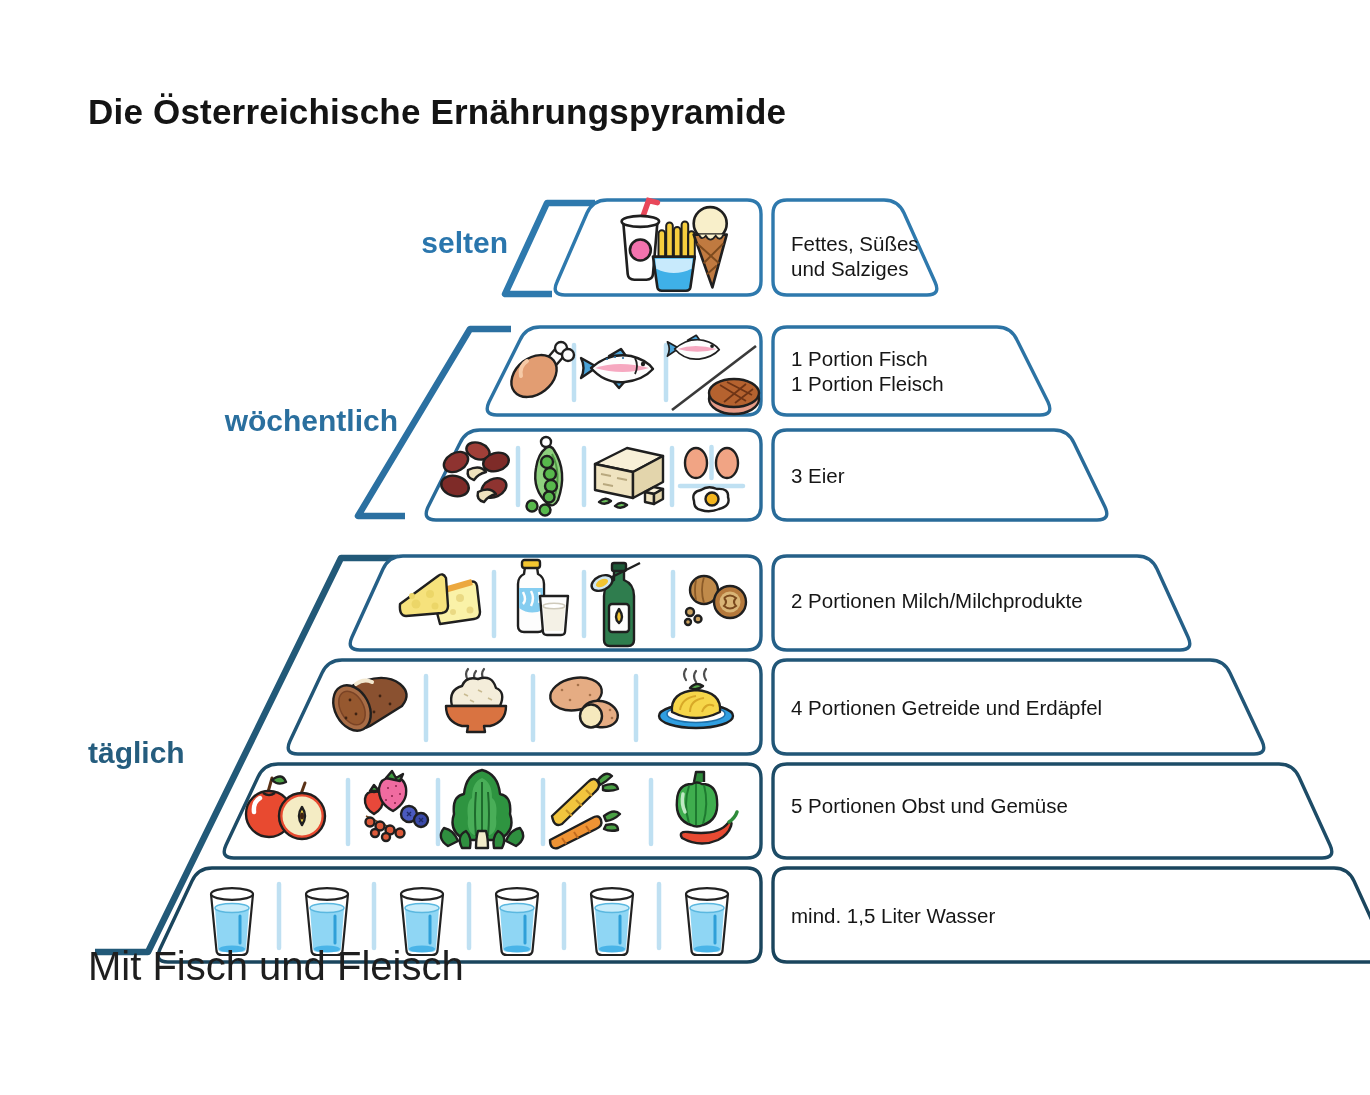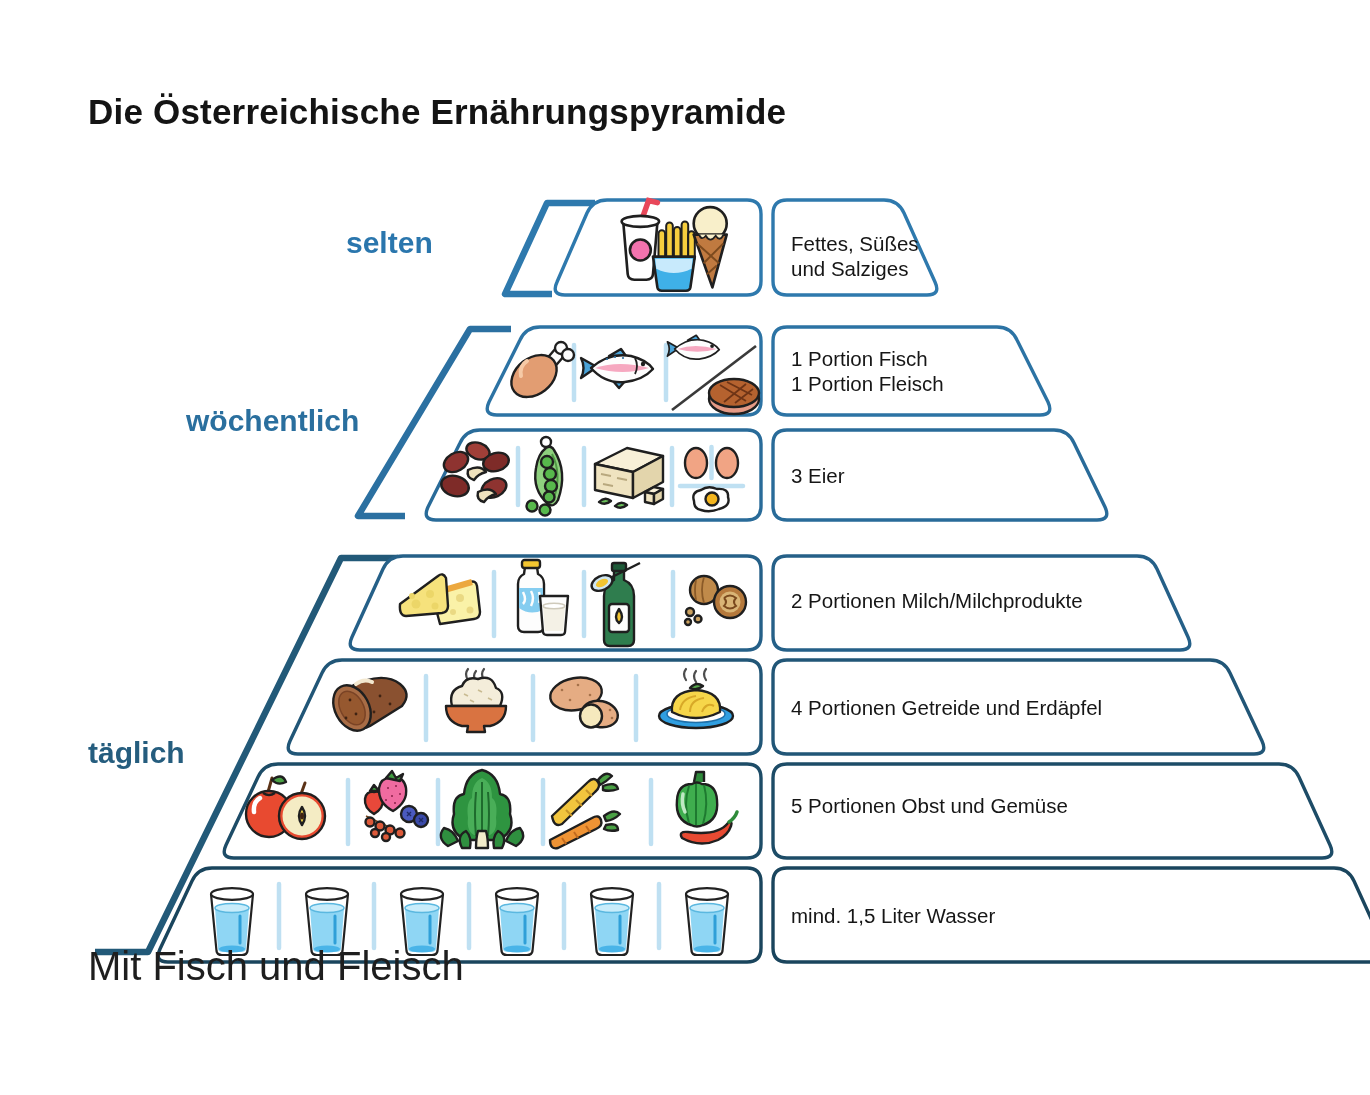--- a/index.html
+++ b/index.html
@@ -8,21 +8,21 @@
     font-family:"Liberation Sans","DejaVu Sans",sans-serif; overflow:hidden;margin-left:46px;
   }
   .title {
     position:absolute; left:42px; top:92px; font-size:35px; font-weight:700;
     color:#141414; letter-spacing:0.2px;
   }
   .footer {
     position:absolute; left:42px; top:944px; font-size:40px; font-weight:400;
     color:#1e1e1e;
   }
-  .freq { position:absolute; font-weight:700; font-size:30px; text-align:left; }
+  .freq { position:absolute; font-weight:700; font-size:30px; text-align:right; }
   .freq-selten  { left:300px; top:226px; width:162px; color:#2a76ad; }
   .freq-woech   { left:140px; top:404px; width:212px; color:#2a6f9e; }
   .freq-taegl   { left:20px;  top:736px; width:130px; color:#255d7e; text-align:left; left:42px; width:auto; }
   .svg-layer { position:absolute; left:0; top:0; }
   .boxtext {
     position:absolute; left:745px; display:flex; flex-direction:column;
     justify-content:center; font-size:20.5px; line-height:25px; color:#161616;
   }
   .boxtext span { display:block; }
   .ink  { stroke:#1f1f1f; stroke-width:2.4; stroke-linejoin:round; }

